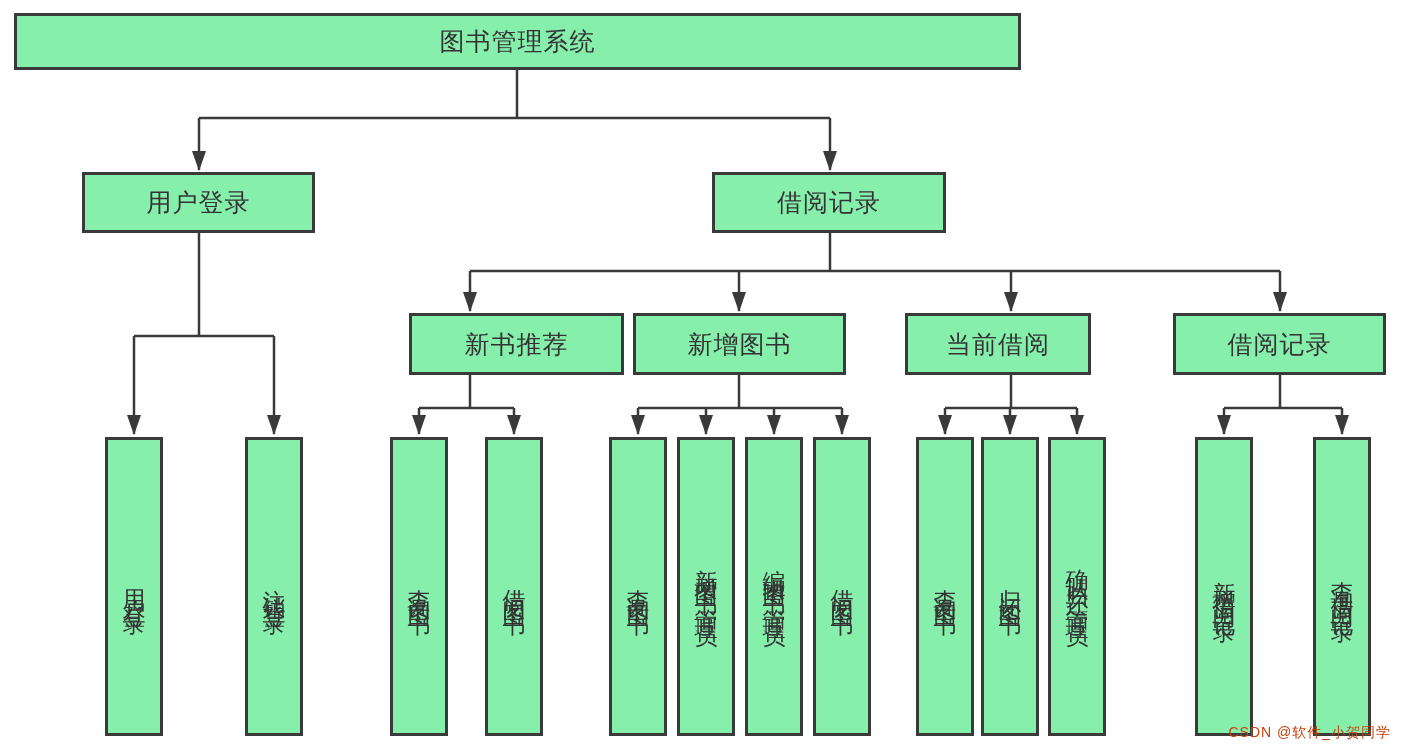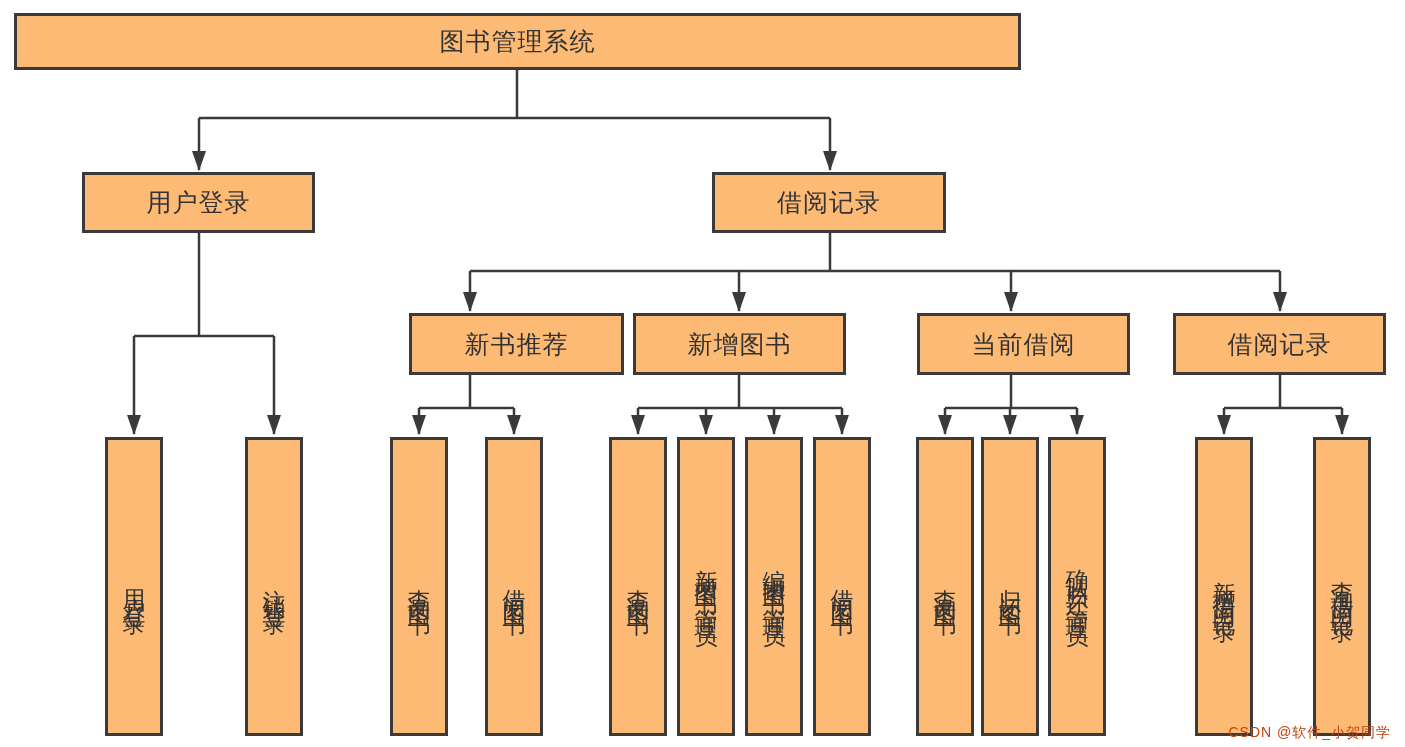--- a/index.html
+++ b/index.html
@@ -9,21 +9,21 @@
     background:#ffffff;
     font-family:"Liberation Sans", sans-serif;
     color:#333333;
     overflow:hidden;
   }
   #wires{position:absolute;left:0;top:0;width:1405px;height:747px;}
   .node{
     position:absolute;
     box-sizing:border-box;
     border:3px solid #3a3a3a;
-    background:#fdba74;
+    background:#86efac;
     display:flex;align-items:center;justify-content:center;
     text-align:right;
   }
   .hlabel{font-size:25px;letter-spacing:1px;white-space:nowrap;}
   .root .hlabel{font-size:25px;}
   .vbox{padding:0;}
   .vlabel{
     writing-mode:vertical-rl;
     text-orientation:upright;
     font-size:23px;
@@ -105,21 +105,21 @@
   <div class="node" style="left:712px;top:172px;width:234px;height:61px;">
     <span class="hlabel">借阅记录</span>
   </div>
 
   <div class="node" style="left:363px;top:313px;width:215px;height:62px;margin-left:46px;">
     <span class="hlabel">新书推荐</span>
   </div>
   <div class="node" style="left:633px;top:313px;width:213px;height:62px;">
     <span class="hlabel">新增图书</span>
   </div>
-  <div class="node" style="left:905px;top:313px;width:213px;height:62px;margin-left:12px;">
+  <div class="node" style="left:905px;top:313px;width:186px;height:62px;">
     <span class="hlabel">当前借阅</span>
   </div>
   <div class="node" style="left:1173px;top:313px;width:213px;height:62px;">
     <span class="hlabel">借阅记录</span>
   </div>
 
   <div class="node vbox" style="left:105px;top:437px;width:58px;height:299px;">
     <span class="vlabel">用户登录</span>
   </div>
   <div class="node vbox" style="left:245px;top:437px;width:58px;height:299px;">

